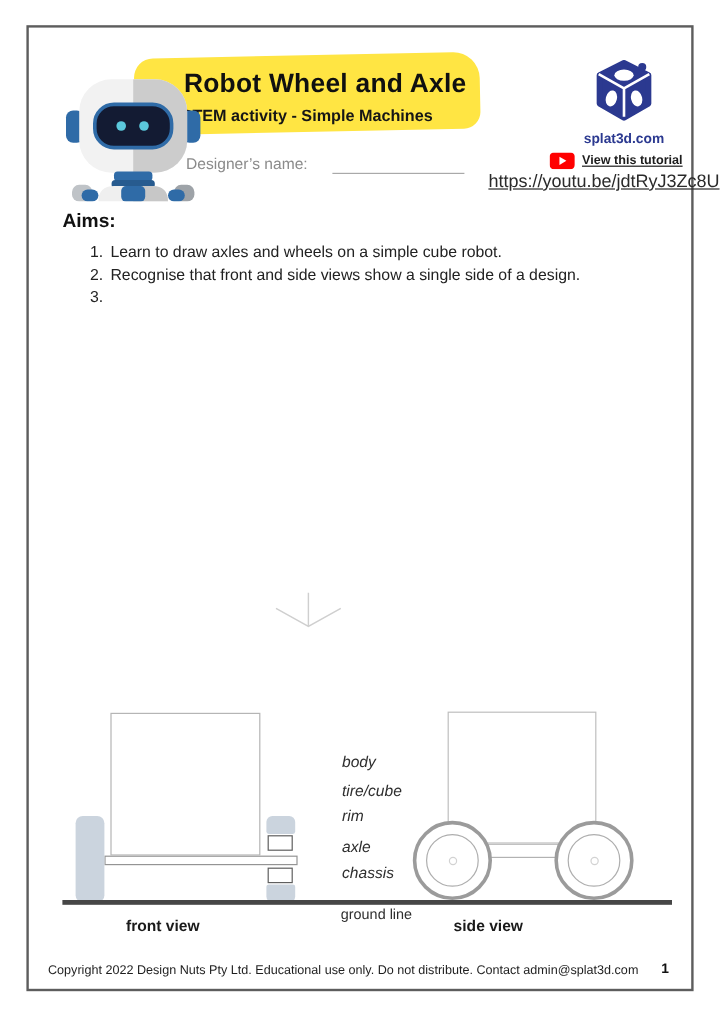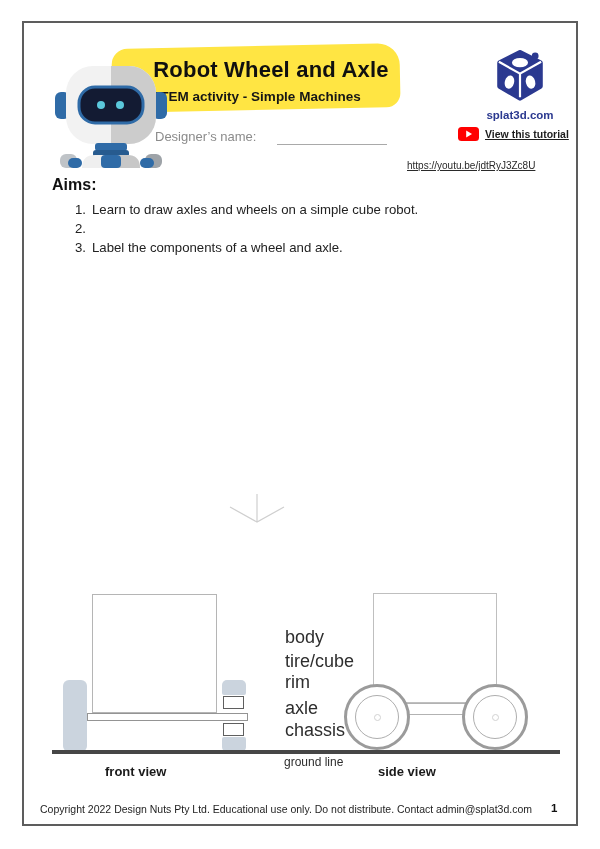--- a/index.html
+++ b/index.html
@@ -24,21 +24,21 @@
 
   
   #logo-block { left:468px; top:50px; width:104px; text-align:center; }
   #logo-cube { width:52px; height:54px; }
   #logo-text { font-size:11.5px; font-weight:700; color:#2B3990; margin-top:1px; }
 
   
   #yt-row { left:414px; top:127px; display:flex; align-items:center; gap:6px;padding-left:44px; }
   #yt-icon { width:21px; height:14px; }
   #tutorial-link { font-size:10.5px; font-weight:700; color:#1d1d1d; text-decoration:underline; }
-  #tutorial-url { left:407px; top:143px; font-size:10px; color:#2a2a2a; text-decoration:underline;margin-top:17px; }
+  #tutorial-url { left:407px; top:143px; font-size:15px; color:#2a2a2a; text-decoration:underline; }
 
   
   #aims-heading { left:52px; top:176px; font-size:16px; font-weight:700; color:#111; }
   #aims-list { left:70px; top:200px; width:440px; }
   .aim-row { display:flex; font-size:13.2px; line-height:19px; color:#222; }
   .aim-num { width:16px; text-align:right; margin-right:6px; flex:none; }
 
   
   #down-arrow { left:228px; top:493px; width:58px; height:32px; }
 
@@ -58,21 +58,21 @@
   .wheel { width:66px; height:66px; border-radius:50%; border:3px solid #9b9b9b; background:#fff;
     display:flex; align-items:center; justify-content:center; }
   #sv-wheel-left { left:344px; top:684px; }
   #sv-wheel-right { left:462px; top:684px; }
   .rim { width:44px; height:44px; border-radius:50%; border:1.5px solid #aeaeae; background:#fff;
     display:flex; align-items:center; justify-content:center; }
   .hub { width:7px; height:7px; border-radius:50%; border:1px solid #d2d2d2; background:#fff; }
   #ground-line { left:52px; top:750px; width:508px; height:4px; background:#464646; }
 
   
-  .part-label { left:285px; font-size:18px; color:#2e2e2e; }
+  .part-label { left:285px; font-size:13px; color:#2e2e2e;font-style:italic; }
   #lbl-body { top:627px; } #lbl-tire { top:651px; } #lbl-rim { top:672px; }
   #lbl-axle { top:698px; } #lbl-chassis { top:720px;text-align:center; }
   #lbl-ground { left:284px; top:755px; font-size:12px; color:#2e2e2e;text-align:right; }
   .view-caption { top:764px; width:110px; text-align:left; font-size:13px; font-weight:700; color:#1a1a1a; }
   #fv-caption { left:105px; } #sv-caption { left:378px; }
 
   
   #footer-text { left:40px; top:803px; width:505px; text-align:left; font-size:10.5px; color:#1e1e1e; }
   #page-num { left:551px; top:802px; font-size:11.5px; font-weight:700; color:#111; }
 </style>
@@ -142,24 +142,24 @@
   <a class="abs" id="tutorial-url">https://youtu.be/jdtRyJ3Zc8U</a>
 
   <div class="abs" id="aims-heading">Aims:</div>
   <div class="abs" id="aims-list">
     <div class="aim-row">
       <span class="aim-num">1.</span>
       <span>Learn to draw axles and wheels on a simple cube robot.</span>
     </div>
     <div class="aim-row">
       <span class="aim-num">2.</span>
+      <span>Recognise that front and side views show a single side of a design.</span>
     </div>
     <div class="aim-row">
       <span class="aim-num">3.</span>
-      <span>Label the components of a wheel and axle.</span>
     </div>
   </div>
 
   <svg class="abs" id="down-arrow" viewBox="0 0 58 32">
     <path d="M29 1 L29 29 M2 14 L29 29 L56 14" stroke="#CFCFCF" stroke-width="1.2" fill="none"></path>
   </svg>
 
   <div class="abs outline" id="fv-body"></div>
   <div class="abs" id="fv-axle"></div>
   <div class="abs tire" id="fv-tire-left"></div>

